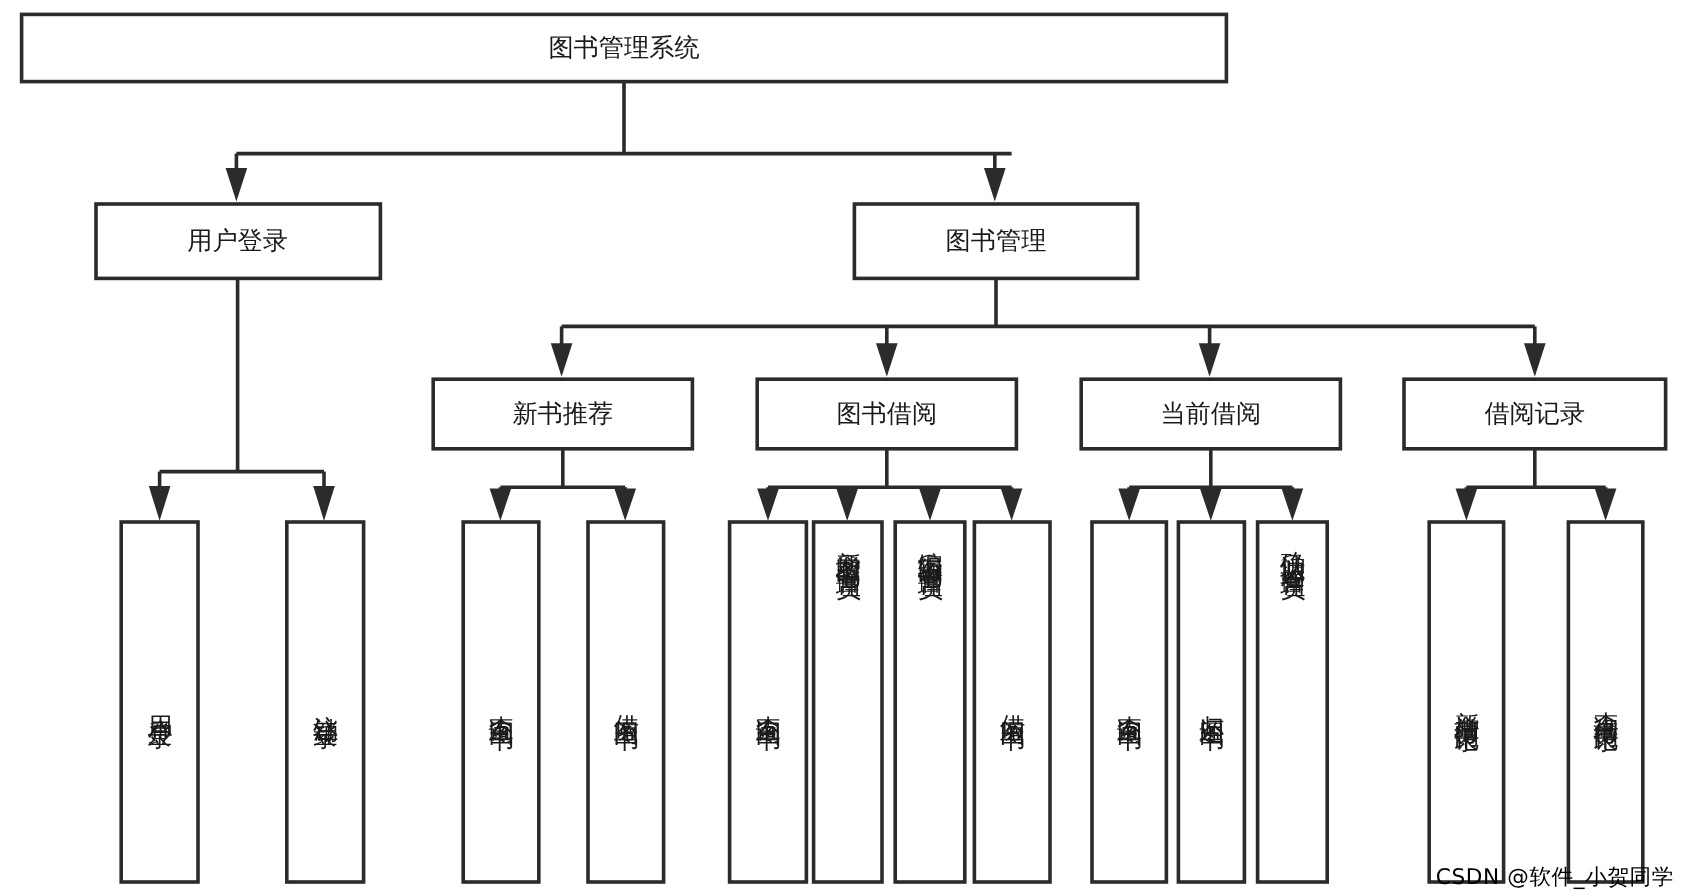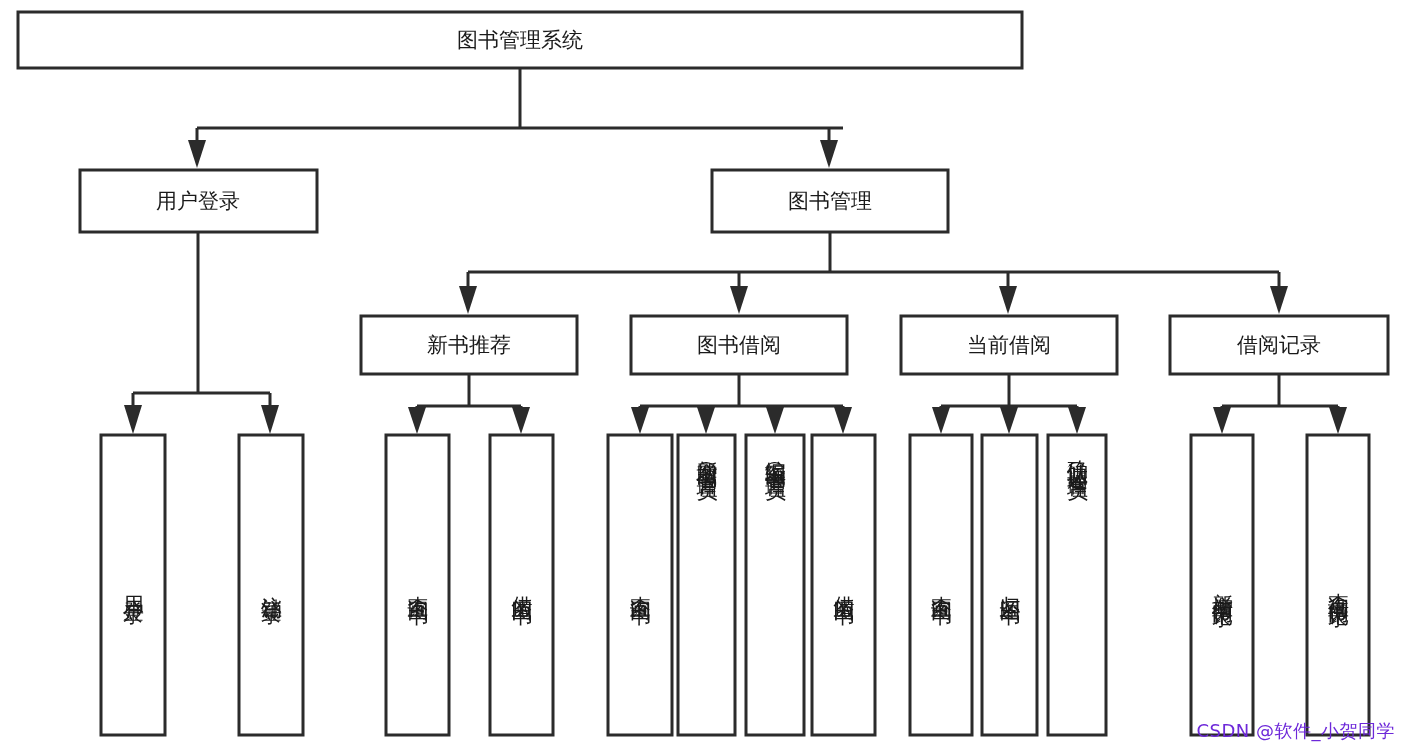--- a/index.html
+++ b/index.html
@@ -62,21 +62,21 @@
     justify-content: center;
     white-space: nowrap;
     pointer-events: none;
   }
   .watermark {
     position: absolute;
     right: 10px;
     bottom: 4px;
     font-family: "DejaVu Sans", "Liberation Sans", sans-serif;
     font-size: 18px;
-    color: #6d28d9;
+    color: #000000;
     letter-spacing: 0.5px;
     white-space: nowrap;
   }
 </style>
 </head>
 <body>
 
 <div id="diagram-root">
 
   <svg id="tree-svg" viewBox="0 0 1405 747">

